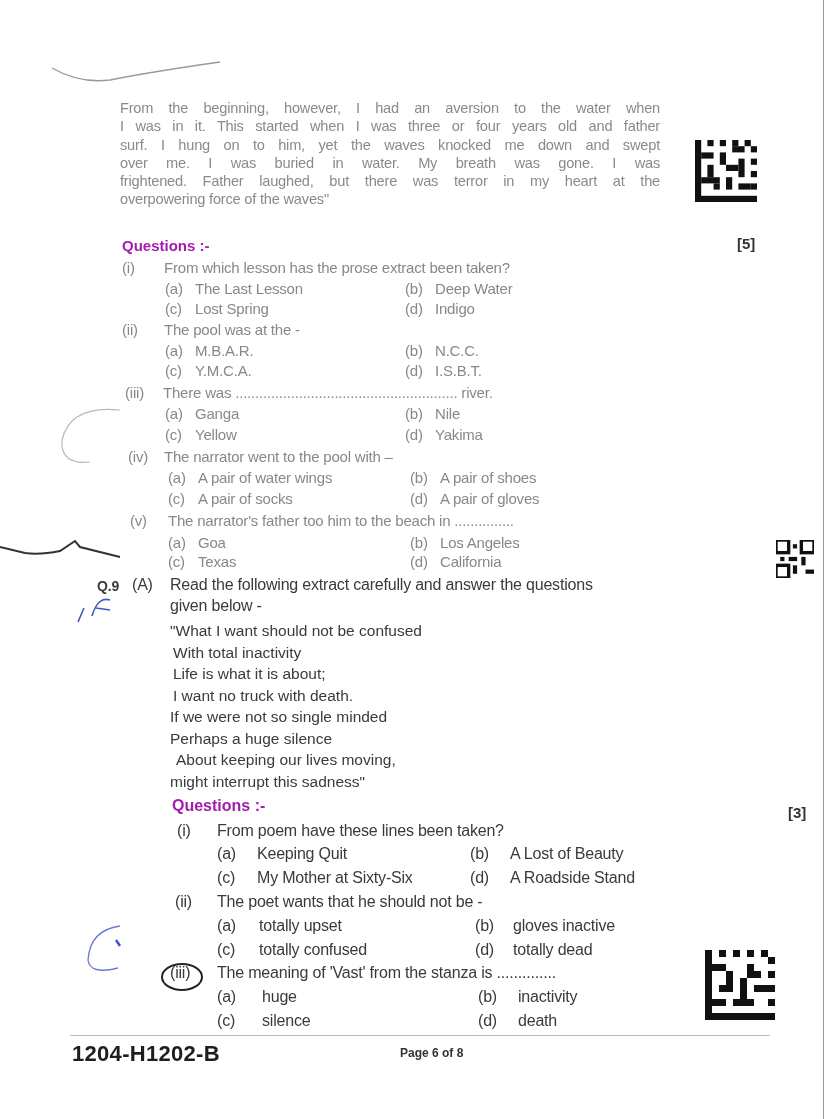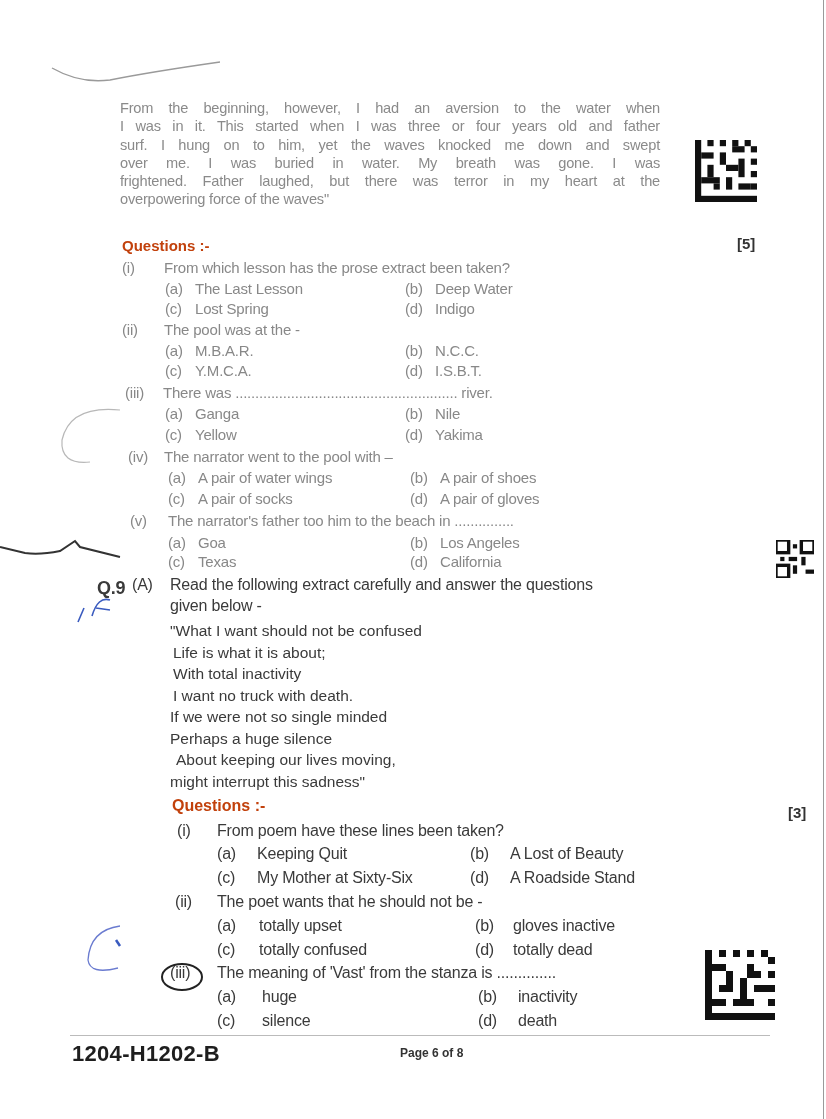--- a/index.html
+++ b/index.html
@@ -9,21 +9,21 @@
       font-family: "Liberation Sans", "DejaVu Sans", sans-serif;
     }
     .page-edge { position: absolute; right: 2px; top: 0; width: 1px; height: 1119px; background: #9a9a9a; }
     .abs { position: absolute; }
     .prose {
       left: 120px; top: 99px; width: 540px; font-size: 14.6px; line-height: 18.3px;
       color: #8a8a8a; text-align: justify; letter-spacing: -0.2px;
     }
     .prose span { display: block; text-align-last: justify; }
     .prose span:last-child { text-align-last: left; }
-    .heading { font-weight: bold; font-size: 15px; color: #c2410c; }
+    .heading { font-weight: bold; font-size: 15px; color: #a21caf; }
     .marks { font-size: 15px; color: #333; font-weight: bold; }
     .q-row { position: absolute; font-size: 15px; color: #888; white-space: nowrap; letter-spacing: -0.2px; }
     .q-num { position: absolute; }
     .opt { position: absolute; white-space: nowrap; }
     .opt .lbl { display: inline-block; width: 30px; }
     .sec2 .q-row { color: #3a3a3a; font-size: 16px; }
     .poem { left: 170px; top: 620px; font-size: 15.5px; line-height: 21.5px; color: #3a3a3a; }
     .poem span { display: block; }
     .footer-code { left: 72px; top: 1041px; font-size: 22px; font-weight: bold; color: #1e1e1e; letter-spacing: 0.3px; }
     .footer-page { left: 400px; top: 1046px; font-size: 12px; font-weight: bold; color: #333; }
@@ -149,29 +149,29 @@
     </div>
   <div class="q-row" style="left:168px;top:553px">
       <span class="opt"><span class="lbl">(c)</span><span>Texas</span></span>
     </div>
   <div class="q-row" style="left:410px;top:553px">
       <span class="opt"><span class="lbl">(d)</span><span>California</span></span>
     </div>
 </div>
 
 <div class="sec2">
-  <div class="q-row" style="left:97px;top:576px;font-weight:bold;font-size:18px;top:578px">Q.9</div>
+  <div class="q-row" style="left:97px;top:576px;font-weight:bold;font-size:14px;top:578px">Q.9</div>
   <div class="q-row" style="left:132px;top:576px">(A)</div>
   <div class="q-row" style="left:170px;top:576px">Read the following extract carefully and answer the questions</div>
   <div class="q-row" style="left:170px;top:597px">given below -</div>
 
   <div class="abs poem">
     <span>"What I want should not be confused</span>
+    <span style="padding-left:3px"> With total inactivity</span>
     <span style="padding-left:3px"> Life is what it is about;</span>
-    <span style="padding-left:3px"> With total inactivity</span>
     <span style="padding-left:3px"> I want no truck with death.</span>
     <span>If we were not so single minded</span>
     <span>Perhaps a huge silence</span>
     <span style="padding-left:6px">  About keeping our lives moving,</span>
     <span>might interrupt this sadness"</span>
   </div>
 
   <div class="abs heading" style="left:172px;top:797px;font-size:16px">Questions :-</div>
   <div class="abs marks" style="left:788px;top:804px">[3]</div>
 

